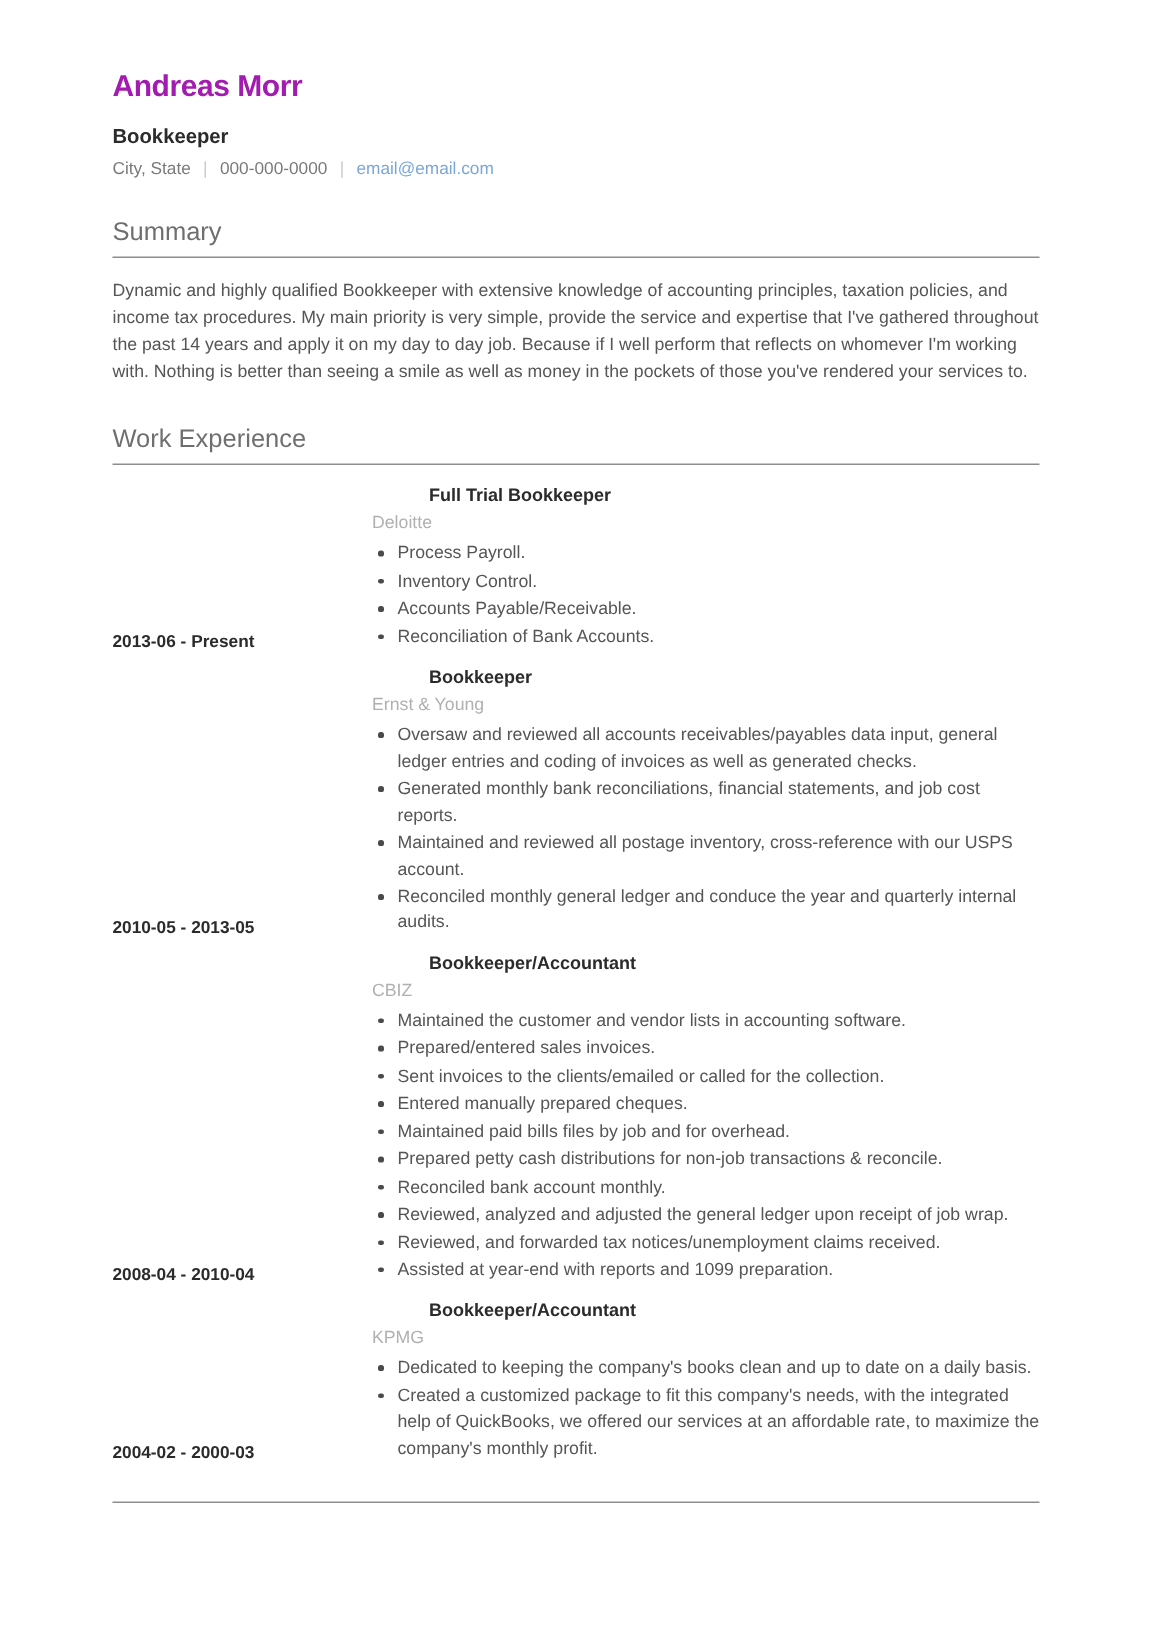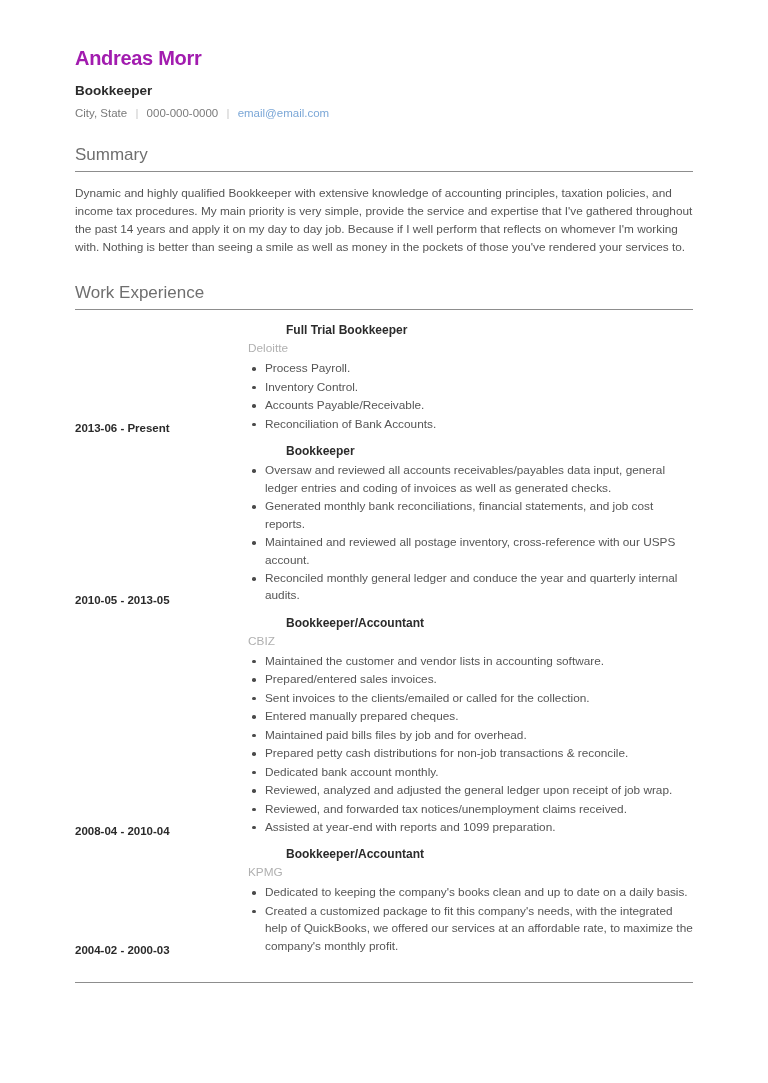--- a/index.html
+++ b/index.html
@@ -174,41 +174,42 @@
               <li>Inventory Control.</li>
               <li>Accounts Payable/Receivable.</li>
               <li>Reconciliation of Bank Accounts.</li>
             </ul>
           </div>
         </div>
         <div class="entry">
           <div class="entry-dates">2010-05 - 2013-05</div>
           <div class="entry-main">
             <div class="entry-role">Bookkeeper</div>
+            <div class="entry-org">Ernst &amp; Young</div>
             <ul class="entry-bullets">
               <li>Oversaw and reviewed all accounts receivables/payables data input, general ledger entries and coding of invoices as well as generated checks.</li>
               <li>Generated monthly bank reconciliations, financial statements, and job cost reports.</li>
               <li>Maintained and reviewed all postage inventory, cross-reference with our USPS account.</li>
               <li>Reconciled monthly general ledger and conduce the year and quarterly internal audits.</li>
             </ul>
           </div>
         </div>
         <div class="entry">
           <div class="entry-dates">2008-04 - 2010-04</div>
           <div class="entry-main">
             <div class="entry-role">Bookkeeper/Accountant</div>
             <div class="entry-org">CBIZ</div>
             <ul class="entry-bullets">
               <li>Maintained the customer and vendor lists in accounting software.</li>
               <li>Prepared/entered sales invoices.</li>
               <li>Sent invoices to the clients/emailed or called for the collection.</li>
               <li>Entered manually prepared cheques.</li>
               <li>Maintained paid bills files by job and for overhead.</li>
               <li>Prepared petty cash distributions for non-job transactions &amp; reconcile.</li>
-              <li>Dedicated bank account monthly.</li>
+              <li>Reconciled bank account monthly.</li>
               <li>Reviewed, analyzed and adjusted the general ledger upon receipt of job wrap.</li>
               <li>Reviewed, and forwarded tax notices/unemployment claims received.</li>
               <li>Assisted at year-end with reports and 1099 preparation.</li>
             </ul>
           </div>
         </div>
         <div class="entry">
           <div class="entry-dates">2004-02 - 2000-03</div>
           <div class="entry-main">
             <div class="entry-role">Bookkeeper/Accountant</div>

